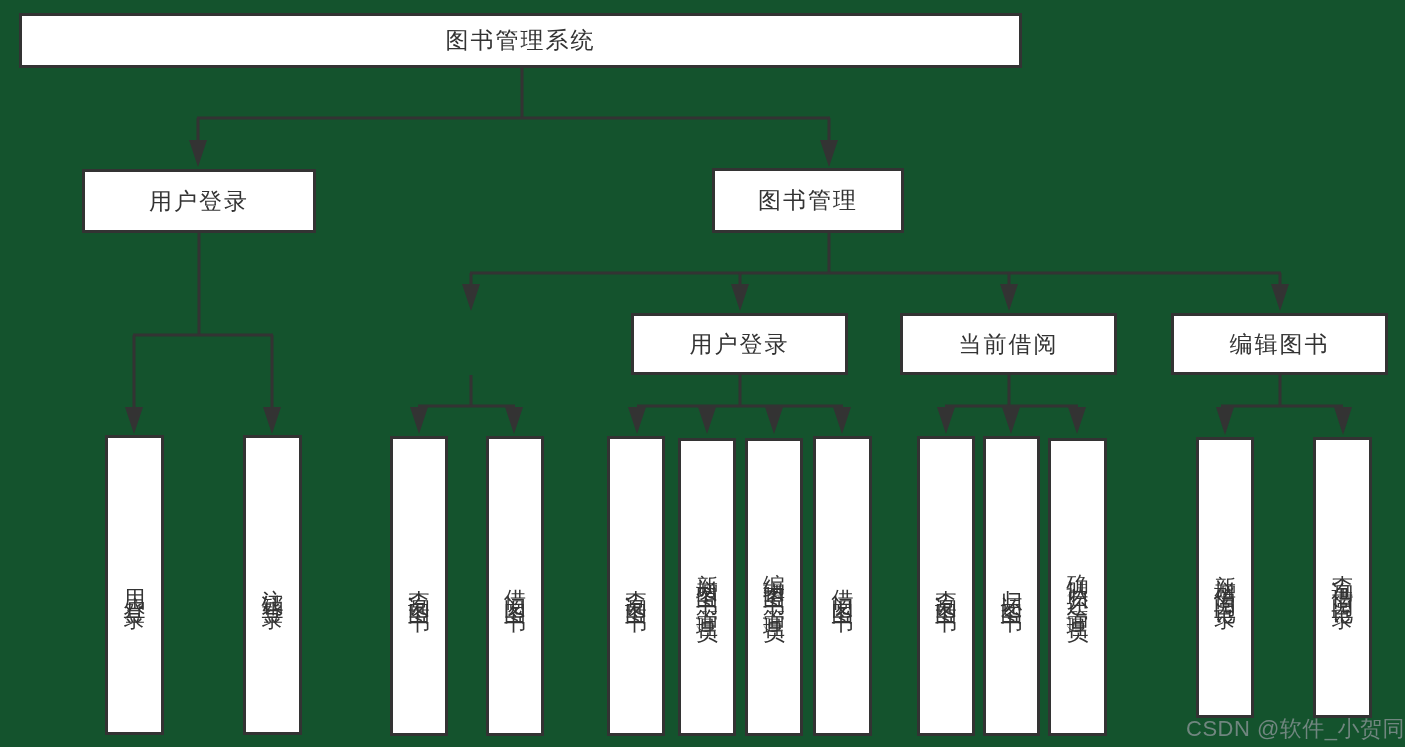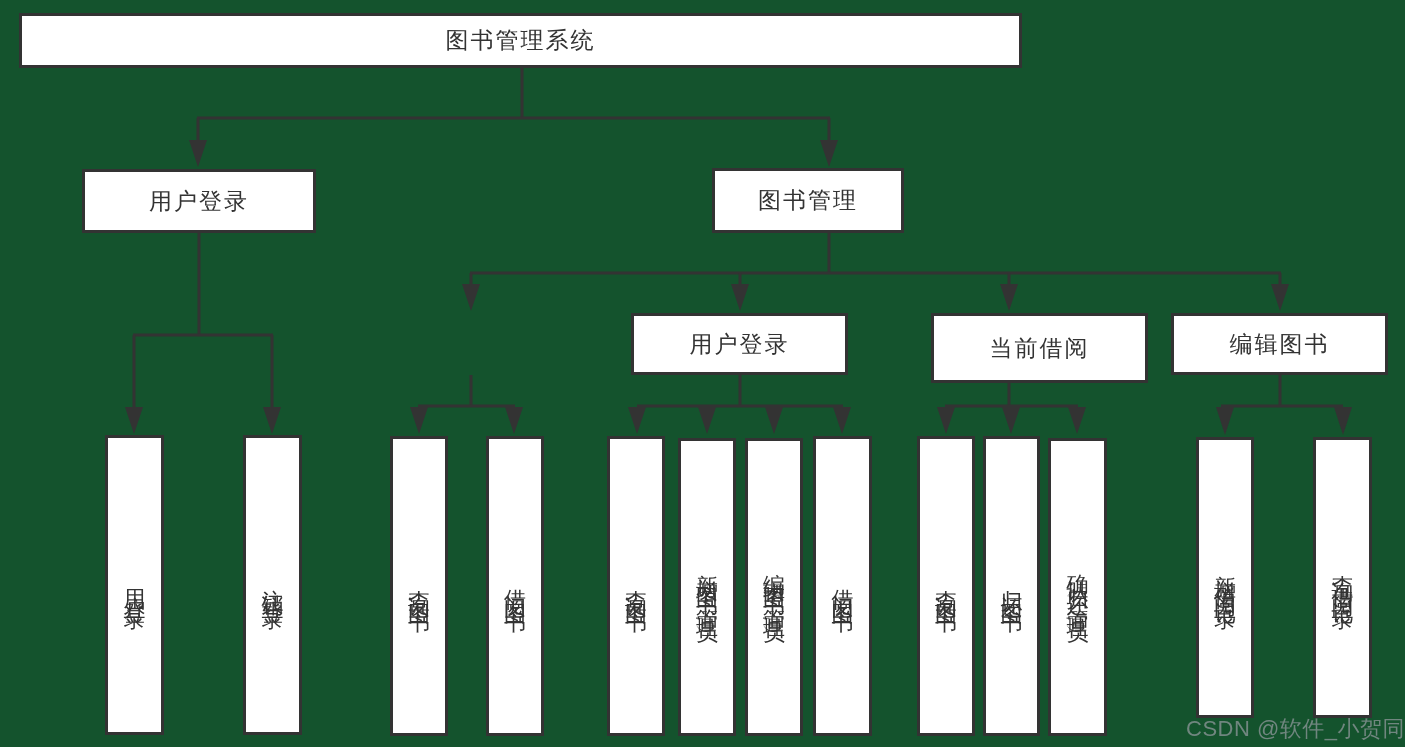--- a/index.html
+++ b/index.html
@@ -127,21 +127,21 @@
   <div class="nbox" style="left:82px; top:169px; width:234px; height:64px;">
     <span>用户登录</span>
   </div>
   <div class="nbox" style="left:712px; top:168px; width:192px; height:65px;">
     <span>图书管理</span>
   </div>
 
   <div class="nbox" style="left:631px; top:313px; width:217px; height:62px;">
     <span>用户登录</span>
   </div>
-  <div class="nbox" style="left:900px; top:313px; width:217px; height:70px;margin-left:31px;">
+  <div class="nbox" style="left:900px; top:313px; width:217px; height:62px;">
     <span>当前借阅</span>
   </div>
   <div class="nbox" style="left:1171px; top:313px; width:217px; height:62px;">
     <span>编辑图书</span>
   </div>
 
   <div class="vbox" style="left:105px; top:435px; width:59px; height:300px;">
     <span class="vtext">用户登录</span>
   </div>
   <div class="vbox" style="left:243px; top:435px; width:59px; height:300px;">

